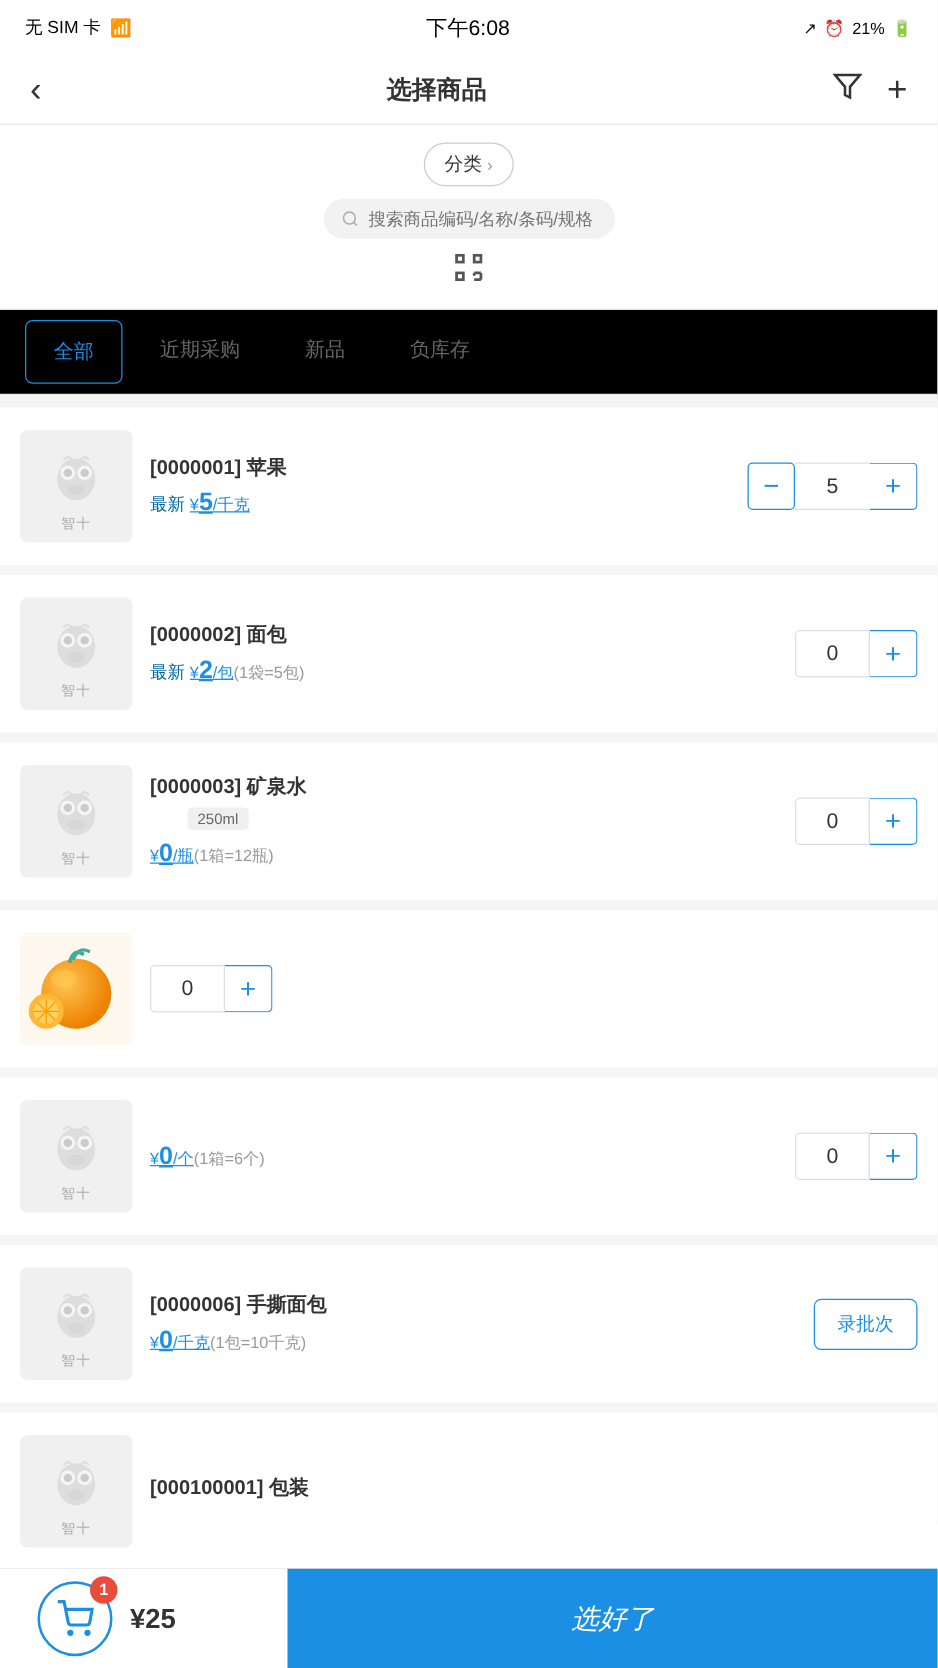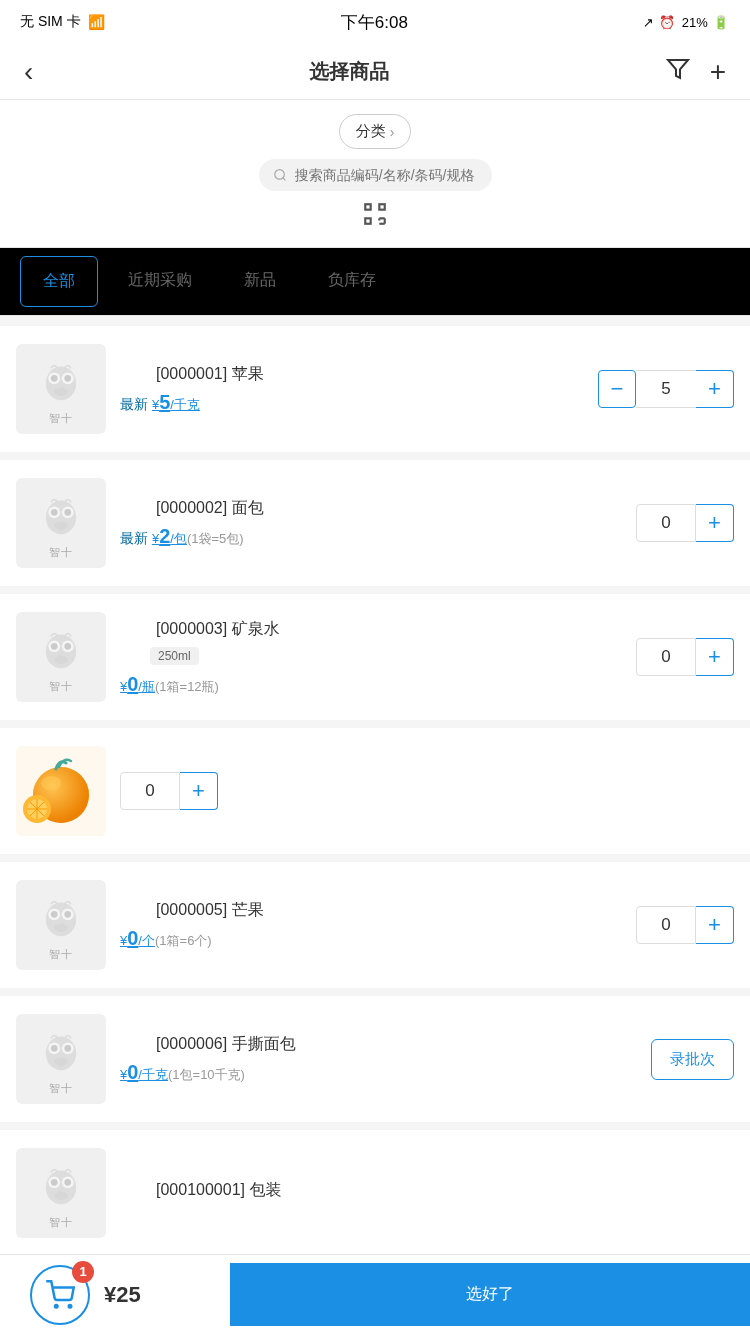--- a/index.html
+++ b/index.html
@@ -125,21 +125,21 @@
       align-items: center;
       justify-content: center;
       flex-shrink: 0;
       overflow: hidden;
     }
     .product-thumb.owl {
       flex-direction: column;
       gap: 4px;
     }
     .product-info { flex: 1; }
-    .product-name { font-size: 16px; color: #333; font-weight: 400; margin-bottom: 6px; margin-left: 36px; }
+    .product-name { font-size: 16px; color: #333; font-weight: 700; margin-bottom: 6px; }
     .product-price { font-size: 15px; color: #333; }
     .product-price .yuan { color: #1a8fe3; font-size: 13px; text-decoration: underline; }
     .product-price .amount { color: #1a8fe3; font-size: 20px; font-weight: 700; text-decoration: underline; }
     .product-price .unit { color: #1a8fe3; font-size: 13px; text-decoration: underline; }
     .product-price .extra { color: #999; font-size: 13px; }
     .product-price .latest { color: #0369a1; font-size: 14px; }
     .spec-tag {
       display: inline-block;
       background: #f0f0f0;
       color: #666;
@@ -231,27 +231,28 @@
       height: 22px;
       font-size: 13px;
       display: flex;
       align-items: center;
       justify-content: center;
       font-weight: bold;
     }
     .cart-total { font-size: 22px; font-weight: 600; color: #333; margin-left: 14px; }
     .confirm-btn {
       flex: 1;
-      height: 63px;
+      height: 80px;
       background: #1a8fe3;
       border: none;
       color: #fff;
-      font-size: 16px;
+      font-size: 22px;
       font-weight: 500;
       cursor: pointer;
+      font-style: italic;
     }
 
     
     .owl-svg { width: 54px; height: 54px; opacity: 0.35; }
     .brand-label { font-size: 11px; color: #aaa; letter-spacing: 1px; }
   </style>
 </head>
 <body>
 
 <div class="status-bar">
@@ -436,21 +437,20 @@
         <circle cx="40" cy="30" r="7" fill="#fff"></circle>
         <circle cx="24" cy="30" r="4" fill="#888"></circle>
         <circle cx="40" cy="30" r="4" fill="#888"></circle>
         <ellipse cx="32" cy="46" rx="8" ry="5" fill="#aaa"></ellipse>
         <path d="M20 18 Q24 12 28 18" stroke="#bbb" stroke-width="2" fill="none"></path>
         <path d="M36 18 Q40 12 44 18" stroke="#bbb" stroke-width="2" fill="none"></path>
       </svg>
       <span class="brand-label">智十</span>
     </div>
     <div class="product-info">
-      <div class="product-name">[0000005] 芒果</div>
       <div class="product-price">
         <span class="yuan">¥</span><span class="amount">0</span><span class="unit">/个</span><span class="extra">(1箱=6个)</span>
       </div>
     </div>
     <div class="qty-control">
       <input class="qty-input" type="text" value="0" style="border: 1.5px solid rgb(221, 221, 221); border-radius: 4px 0px 0px 4px;">
       <button class="qty-btn" style="border-left:none; border-radius:0 4px 4px 0;">+</button>
     </div>
   </div>
 

